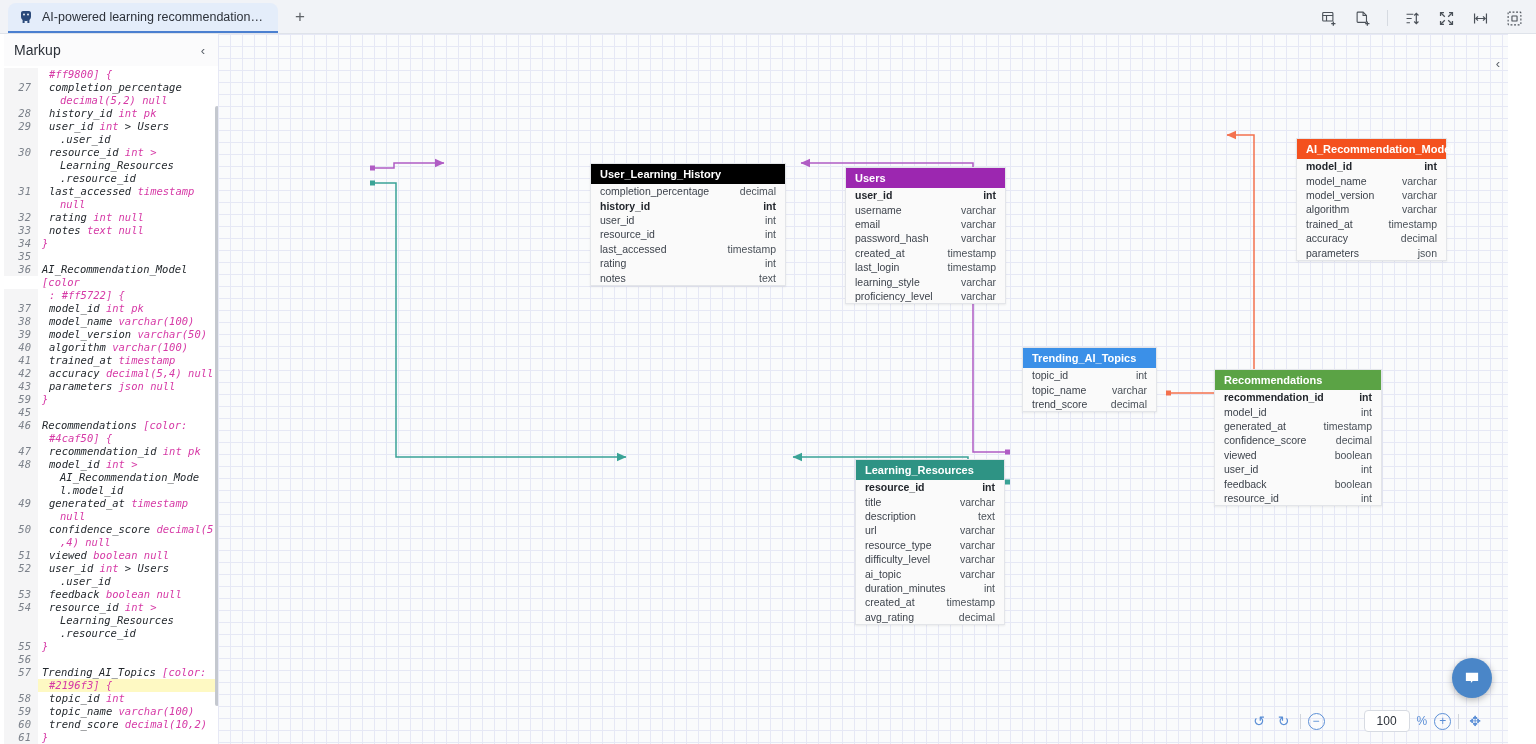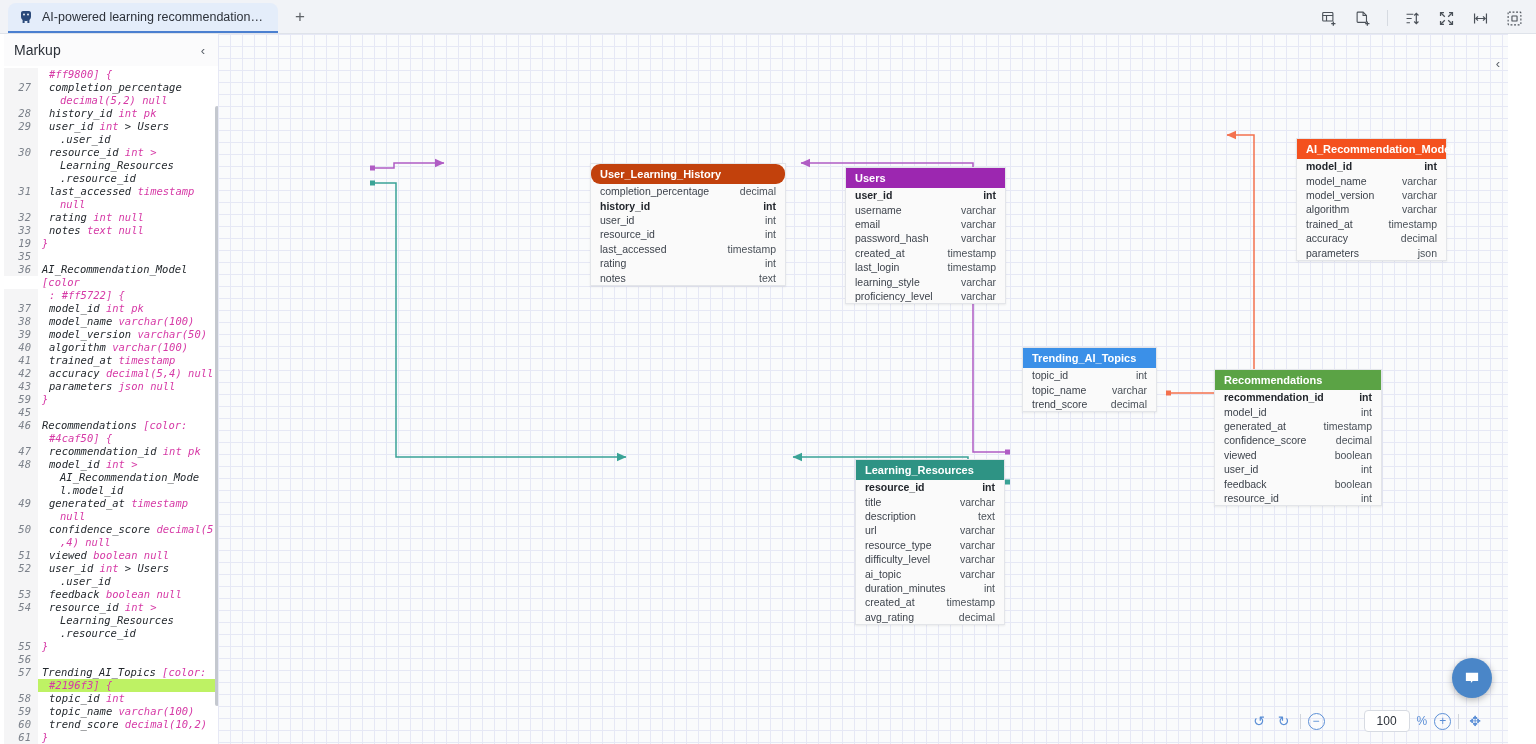--- a/index.html
+++ b/index.html
@@ -57,21 +57,21 @@
   .lp-collapse { font-size: 13px; color: #5a6069; padding: 2px 4px; }
 
   .code {
     position: absolute; top: 32px; left: 0; right: 0; bottom: 0;
     overflow: hidden; background: #ffffff;
     font-family: "DejaVu Sans Mono", monospace;
     font-size: 10.5px; line-height: 13px;
   }
   .code-inner { padding-top: 2px; font-style: italic; }
   .crow { display: flex; align-items: flex-start; min-height: 13px; }
-  .crow.hl { background: #bef264; }
+  .crow.hl { background: #fef9c3; }
   .gut {
     flex: 0 0 34px; text-align: right; padding-right: 7px;
     color: #7c828b; background: #f5f5f6; user-select: none;
     min-height: 13px;
   }
   .csrc { flex: 1; padding-left: 4px; color: #24292e; white-space: pre-wrap; }
   .kw   { color: #d63aa6; }
   .pk   { color: #c0399a; }
   .ind1 { padding-left: 11px; }
   .ind2 { padding-left: 22px; }
@@ -255,21 +255,21 @@
           </div>
           <div class="crow">
             <div class="gut">32</div>
             <div class="csrc ind1"><span>rating </span><span class="kw">int null</span></div>
           </div>
           <div class="crow">
             <div class="gut">33</div>
             <div class="csrc ind1"><span>notes </span><span class="kw">text null</span></div>
           </div>
           <div class="crow">
-            <div class="gut">19</div>
+            <div class="gut">34</div>
             <div class="csrc ind0"><span class="kw">}</span></div>
           </div>
           <div class="crow">
             <div class="gut">35</div>
             <div class="csrc ind0">&nbsp;</div>
           </div>
           <div class="crow">
             <div class="gut">36</div>
             <div class="csrc ind0"><span>AI_Recommendation_Model </span><span class="kw">[color</span></div>
           </div>
@@ -445,21 +445,21 @@
 
       <path d="M790 448 h-40 v-25 h-175" stroke="#3aa396" stroke-width="1.5" fill="none" marker-end="url(#ah-r)"></path>
       <rect x="787" y="445.5" width="5" height="5" fill="#3aa396"></rect>
 
       <path d="M952 359 h84 v-258 h-27" stroke="#f4714e" stroke-width="1.5" fill="none" marker-end="url(#ah-m)"></path>
       <rect x="948" y="356.5" width="5" height="5" fill="#f4714e"></rect>
     </svg>
 
     <div id="tables-layer">
         <div class="tbl" style="left: 372px; top: 129px; width: 196px;">
-          <div class="tbl-head" style="background: #c2410c; border-radius: 9px;">User_Learning_History</div>
+          <div class="tbl-head" style="background: #000000;">User_Learning_History</div>
           <div class="fld">
             <span>completion_percentage</span>
             <span class="ftype">decimal</span>
           </div>
           <div class="fld pk">
             <span>history_id</span>
             <span class="ftype">int</span>
           </div>
           <div class="fld">
             <span>user_id</span>

